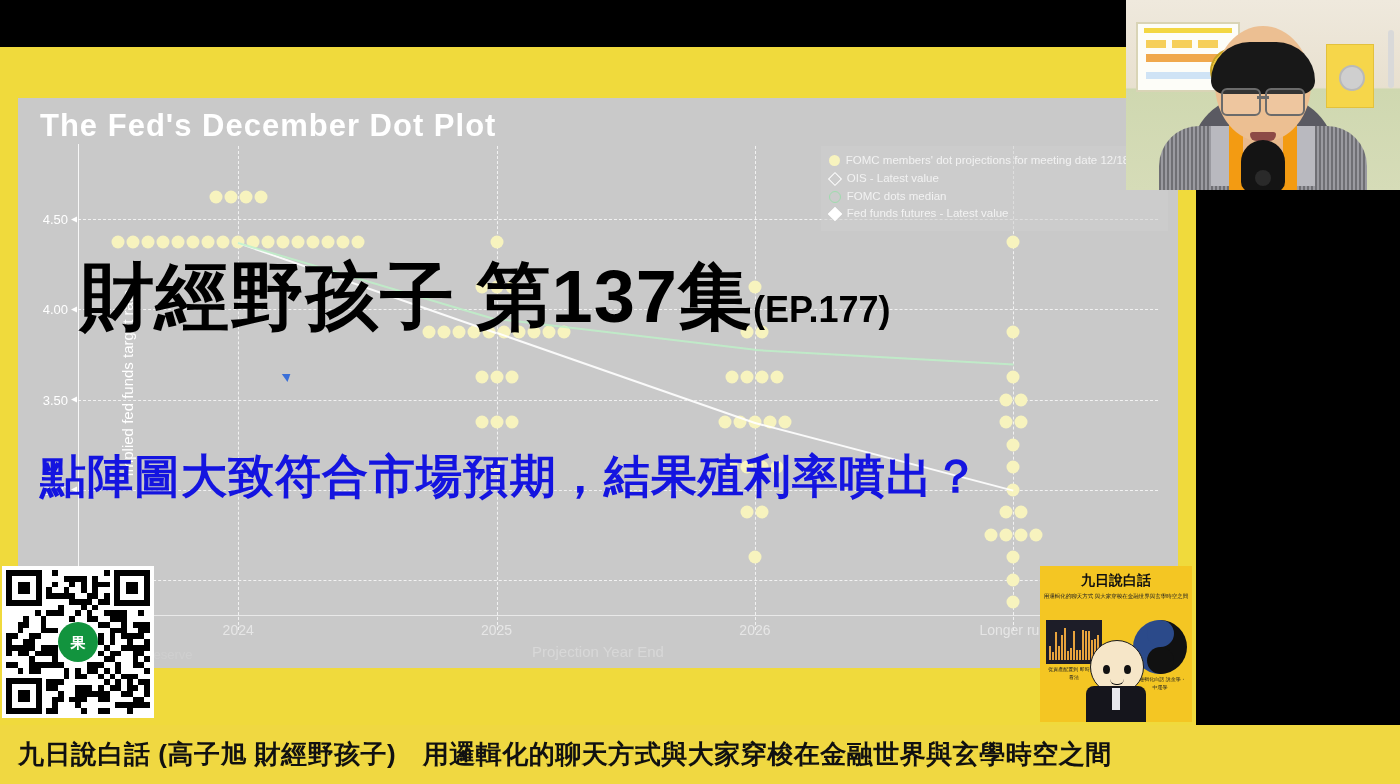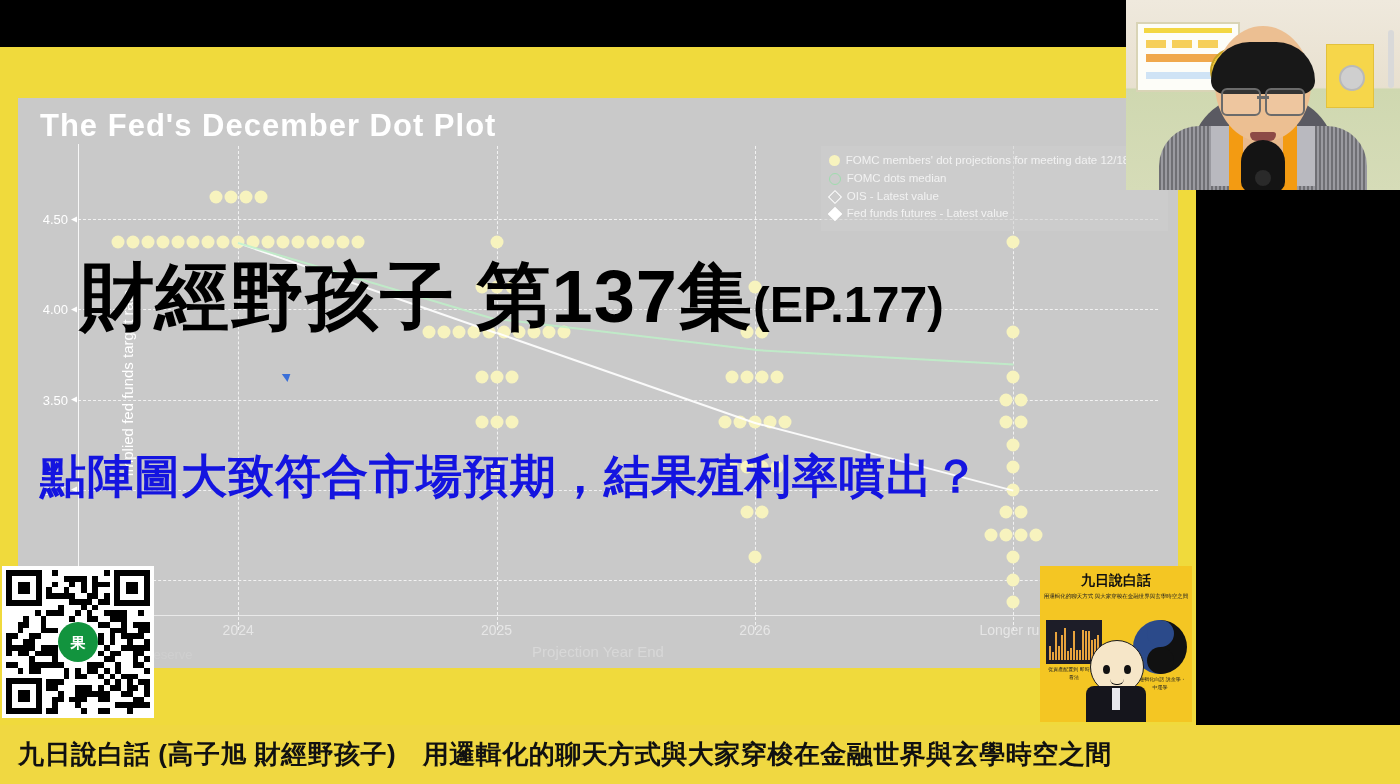--- a/index.html
+++ b/index.html
@@ -46,21 +46,21 @@
           background:rgba(205,205,205,.55);font-size:11.5px;color:#F2F2F2;line-height:1.55;}
   .legend .row{display:flex;align-items:center;gap:6px;white-space:nowrap;}
   .lg-dot{width:11px;height:11px;border-radius:50%;background:#F7F3BE;flex:none;}
   .lg-ring{width:10px;height:10px;border-radius:50%;border:1.6px solid #9fdcae;flex:none;}
   .lg-dia{width:8px;height:8px;border:1.4px solid #fff;transform:rotate(45deg);flex:none;margin:1px;}
   .lg-dia.solid{background:#fff;}
 
   
   .ep-title{position:absolute;left:80px;top:248px;font-size:74px;font-weight:700;color:#000;
             white-space:nowrap;letter-spacing:1px;}
-  .ep-title .sub{font-size:50px;font-weight:700;letter-spacing:0;}
+  .ep-title .sub{font-size:36px;font-weight:700;letter-spacing:0;}
   .line-red{position:absolute;left:265px;top:382px;font-size:44px;font-weight:700;color:#FF0000;
             white-space:nowrap;letter-spacing:1px;}
   .line-blue{position:absolute;left:40px;top:446px;font-size:46px;font-weight:700;color:#1414E0;
              white-space:nowrap;letter-spacing:1px;}
 
   
   .promo{position:absolute;left:176px;top:580px;width:830px;}
   .promo .pline{font-size:19.5px;font-weight:700;color:#111;text-align:center;
                 border-bottom:2px solid #fff;padding:2px 0 3px;white-space:nowrap;letter-spacing:.3px;}
 
@@ -274,26 +274,26 @@
         <div class="greenline" style="left: 418.565px; top: 162.353px; width: 260.187px; transform: rotate(6.76885deg);"></div>
         <div class="greenline" style="left: 676.938px; top: 193.02px; width: 258.776px; transform: rotate(3.19692deg);"></div>
       </div>
 
     <div class="legend">
       <div class="row">
         <span class="lg-dot"></span>
         <span>FOMC members' dot projections for meeting date 12/18/2024</span>
       </div>
       <div class="row">
+        <span class="lg-dia"></span>
+        <span>OIS - Latest value</span>
+      </div>
+      <div class="row">
         <span class="lg-ring"></span>
         <span>FOMC dots median</span>
-      </div>
-      <div class="row">
-        <span class="lg-dia"></span>
-        <span>OIS - Latest value</span>
       </div>
       <div class="row">
         <span class="lg-dia solid"></span>
         <span>Fed funds futures - Latest value</span>
       </div>
     </div>
   </div>
 
   <div class="ep-title">
     <span>財經野孩子 第137集</span><span class="sub">(EP.177)</span>

